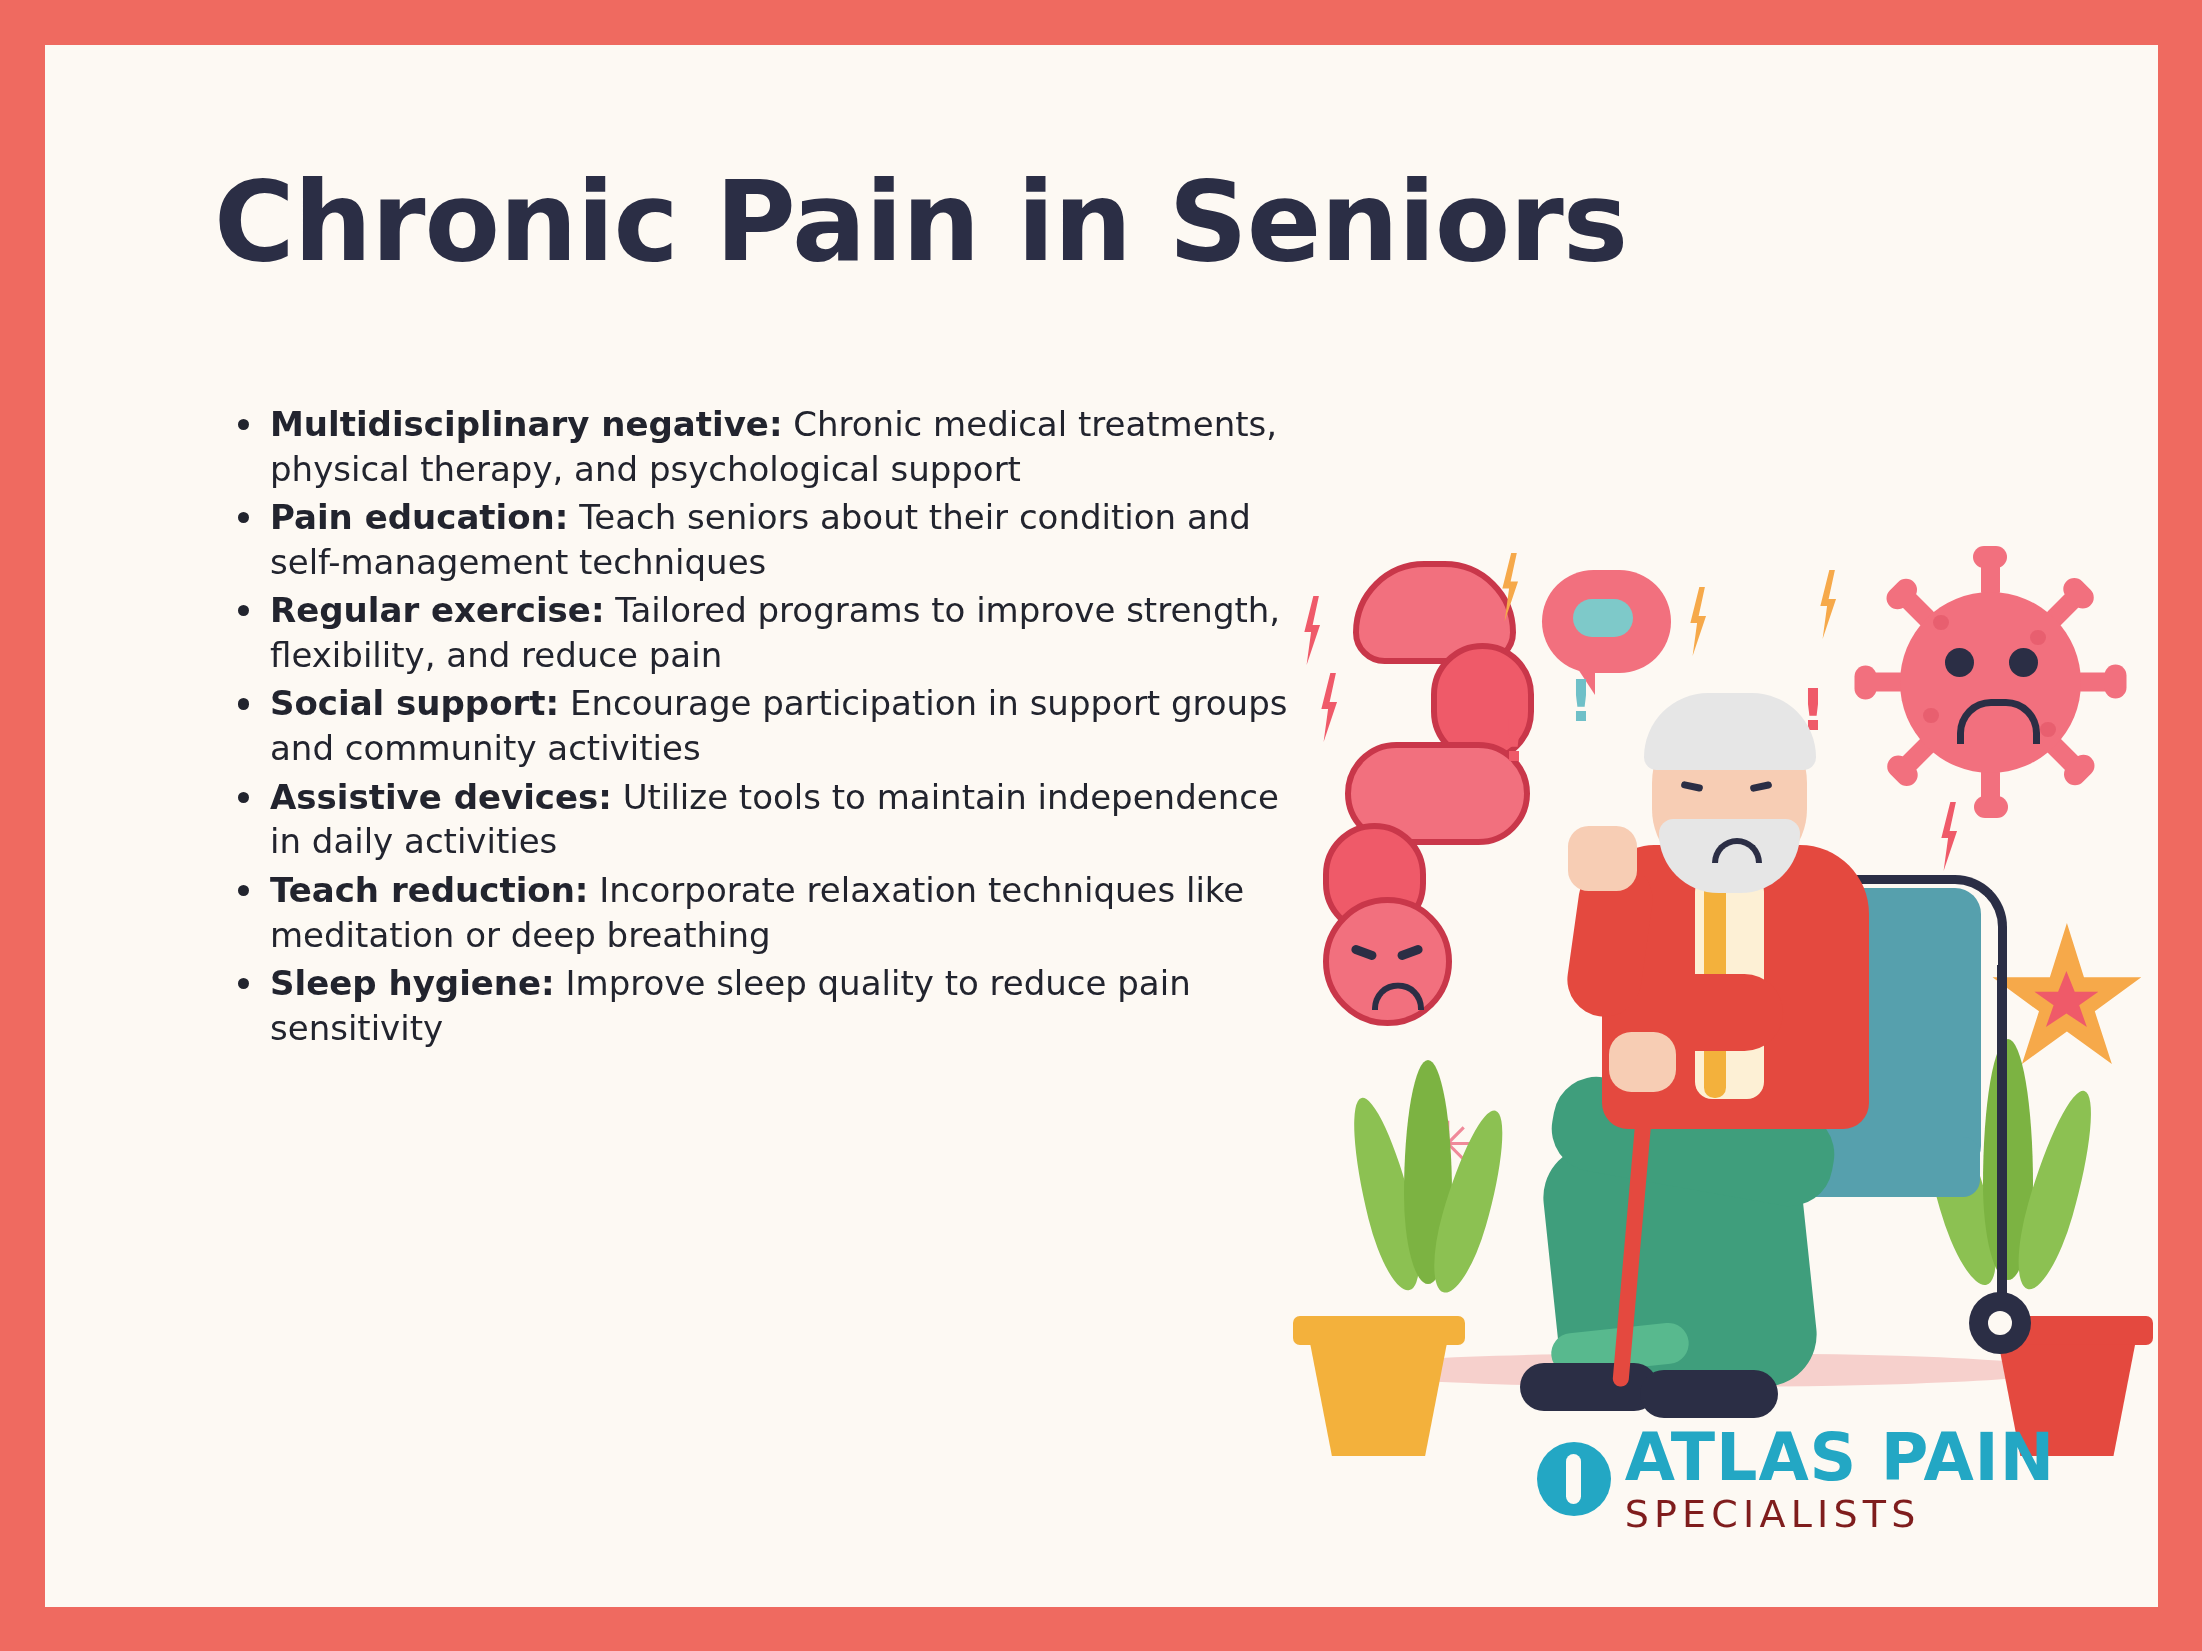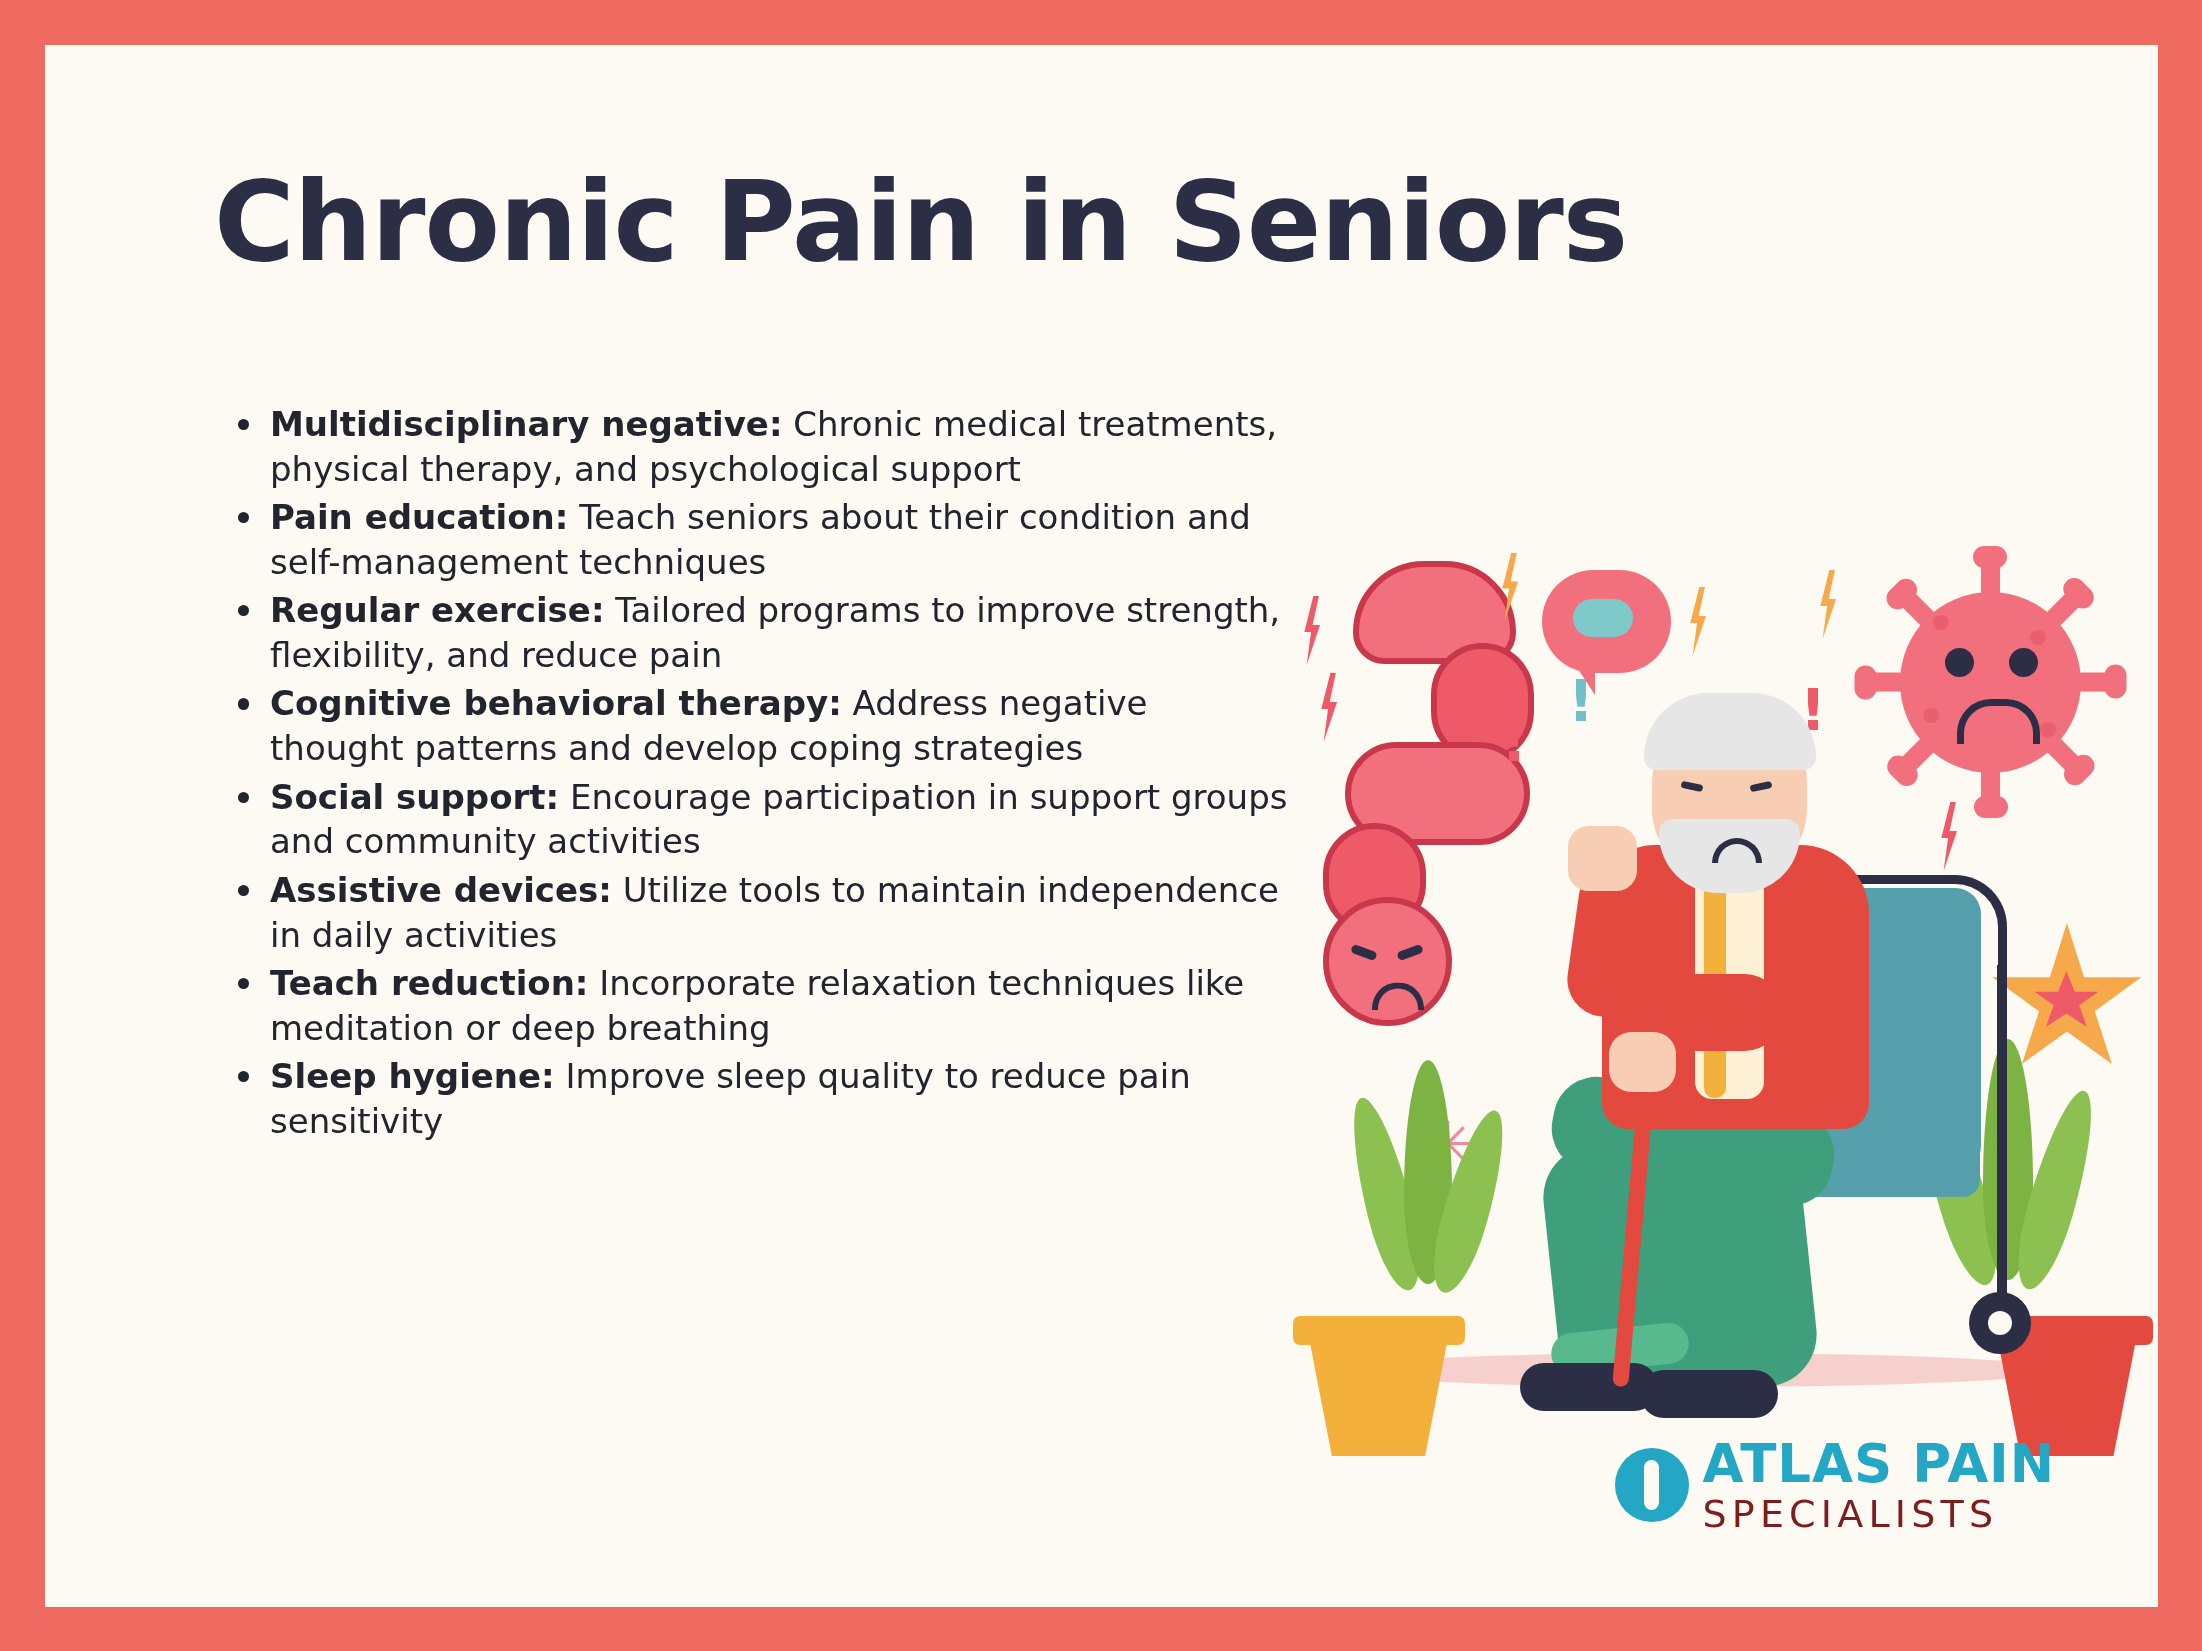--- a/index.html
+++ b/index.html
@@ -478,21 +478,21 @@
   .logo-mark::after {
     content: "";
     position: absolute;
     left: 29px; top: 12px;
     width: 15.5px; height: 50px;
     background: #fdf9f3;
     border-radius: 7.7px;
   }
   .logo-text { line-height: 1; }
   .logo-text .t1 {
-    font-size: 53px;
+    font-size: 65px;
     font-weight: bold;
     color: #23a7c4;
     letter-spacing: 0.9px;
     font-family: "DejaVu Sans", sans-serif;
   }
   .logo-text .t2 {
     font-size: 38px;
     color: #7f1d1d;
     letter-spacing: 5.2px;
     font-family: "DejaVu Sans", sans-serif;
@@ -504,21 +504,20 @@
 
 <div class="poster">
   <div class="inner-card">
 
     <div class="title">Chronic Pain in Seniors</div>
 
     <ul class="bullet-list">
       <li class="bullet-item"><span class="lead">Multidisciplinary negative:</span><span> Chronic medical treatments, physical therapy, and psychological support</span></li>
       <li class="bullet-item"><span class="lead">Pain education:</span><span> Teach seniors about their condition and self-management techniques</span></li>
       <li class="bullet-item"><span class="lead">Regular exercise:</span><span> Tailored programs to improve strength, flexibility, and reduce pain</span></li>
-      <li class="bullet-item"><span class="lead">Cognitive behavioral therapy:</span><span> Address negative thought patterns and develop coping strategies</span></li>
       <li class="bullet-item"><span class="lead">Social support:</span><span> Encourage participation in support groups and community activities</span></li>
       <li class="bullet-item"><span class="lead">Assistive devices:</span><span> Utilize tools to maintain independence in daily activities</span></li>
       <li class="bullet-item"><span class="lead">Teach reduction:</span><span> Incorporate relaxation techniques like meditation or deep breathing</span></li>
       <li class="bullet-item"><span class="lead">Sleep hygiene:</span><span> Improve sleep quality to reduce pain sensitivity</span></li>
     </ul>
 
     <div class="illus">
       <div class="floor-shadow"></div>
 
       <div class="worm">

